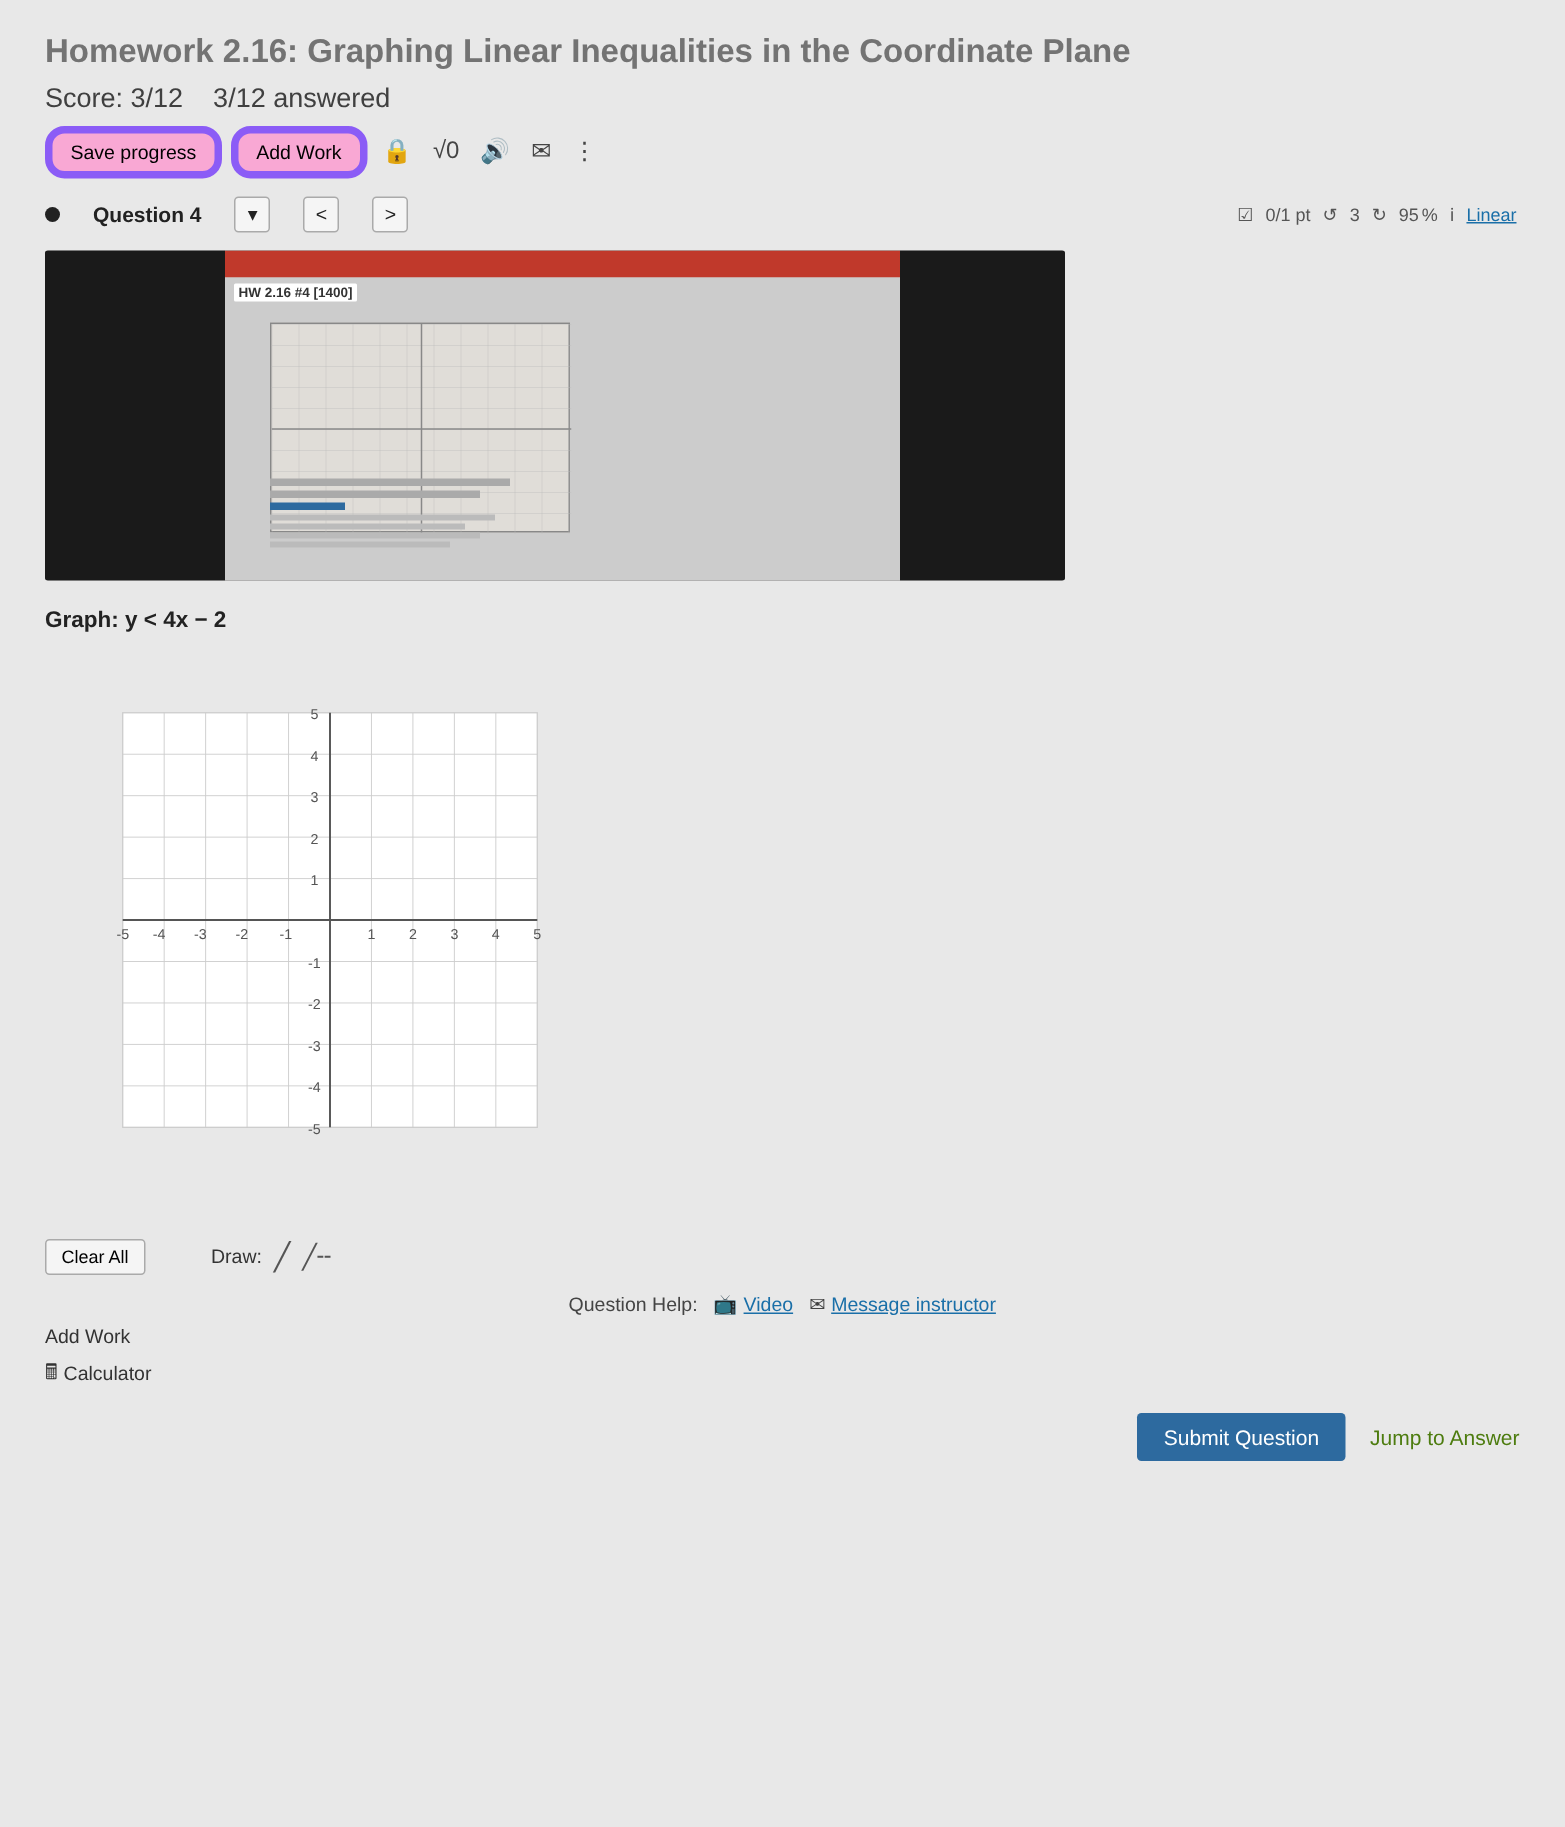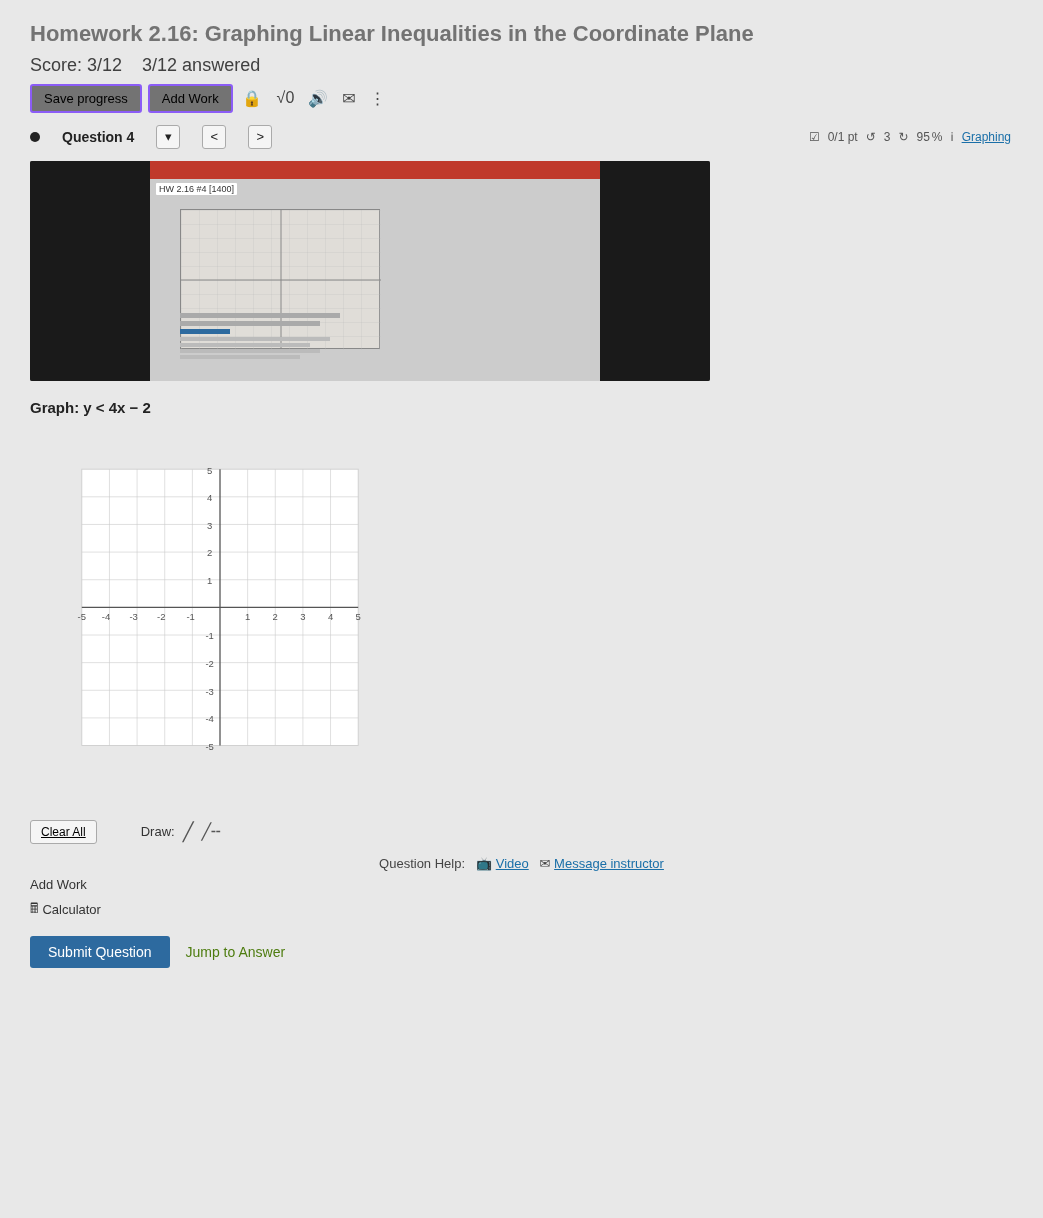--- a/index.html
+++ b/index.html
@@ -23,23 +23,23 @@
       margin-bottom: 8px;
     }
     .toolbar {
       display: flex;
       align-items: center;
       gap: 6px;
       margin-bottom: 12px;
     }
     .toolbar button {
       padding: 5px 12px;
-      border: 2px solid #8b5cf6;
-      background: #737373;
-      border-radius: 3px;
+      border: 5px solid #8b5cf6;
+      background: #f9a8d4;
+      border-radius: 13px;
       font-size: 13px;
       cursor: pointer;
     }
     .toolbar-icon {
       font-size: 16px;
       cursor: pointer;
       color: #444;
       padding: 0 4px;
     }
     .question-nav {
@@ -125,20 +125,21 @@
     }
     .video-label {
       position: absolute;
       top: 4px;
       left: 6px;
       background: #fff;
       color: #333;
       font-size: 9px;
       padding: 1px 3px;
       border-radius: 1px;
+      font-weight: bold;
     }
     .graph-question {
       font-size: 15px;
       font-weight: bold;
       margin-bottom: 10px;
     }
     .graph-container {
       position: relative;
       width: 380px;
       height: 380px;
@@ -154,21 +155,20 @@
       gap: 8px;
       margin-bottom: 12px;
     }
     .clear-all-btn {
       padding: 4px 10px;
       border: 1px solid #aaa;
       background: #f5f5f5;
       font-size: 12px;
       border-radius: 3px;
       cursor: pointer;
-      text-decoration: underline;
     }
     .draw-label {
       font-size: 13px;
       color: #333;
       padding-left: 36px;
     }
     .draw-icon {
       font-size: 18px;
       color: #555;
       cursor: pointer;
@@ -199,20 +199,21 @@
       gap: 4px;
       cursor: pointer;
     }
     .calc-icon {
       font-size: 14px;
     }
     .submit-row {
       display: flex;
       align-items: center;
       gap: 16px;
+      justify-content: flex-end;
     }
     .submit-btn {
       background: #2d6a9f;
       color: #fff;
       border: none;
       padding: 8px 18px;
       font-size: 14px;
       border-radius: 3px;
       cursor: pointer;
     }
@@ -252,21 +253,21 @@
     <span class="nav-arrow">&gt;</span>
   </div>
   <div class="question-meta">
     <span>☑</span>
     <span>0/1 pt</span>
     <span>↺</span>
     <span>3</span>
     <span>↻</span>
     <span><span>95</span>%</span>
     <span>ℹ</span>
-    <span style="color:#1a6fa8;text-decoration:underline;cursor:pointer;">Graphing</span>
+    <span style="color:#1a6fa8;text-decoration:underline;cursor:pointer;">Linear</span>
   </div>
 </div>
 
 <div class="video-preview">
   <div class="video-left-panel"></div>
   <div class="video-main">
     <div class="video-top-bar"></div>
     <div class="video-content-area">
       <div class="video-label">HW 2.16 #4 [1400]</div>
 

